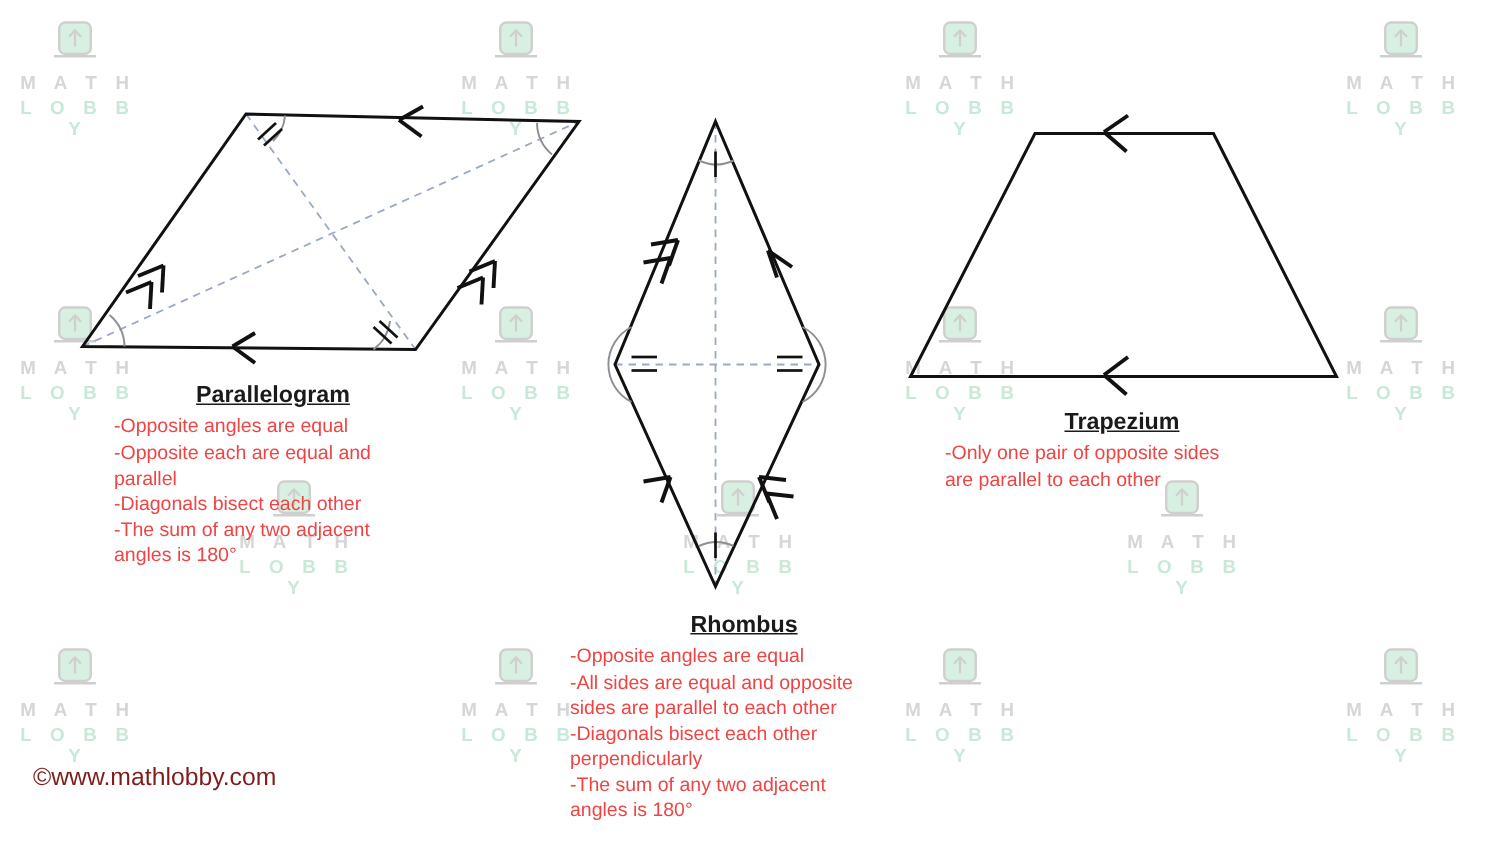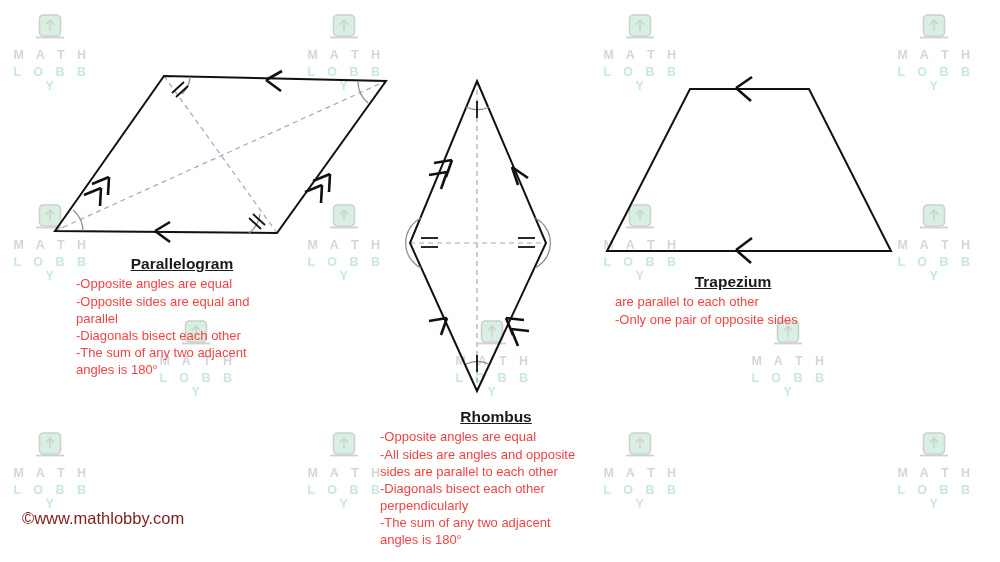--- a/index.html
+++ b/index.html
@@ -93,21 +93,21 @@
     width: 240px;
   }
   #caption-parallelogram .caption-body { padding-left: 14px; }
   #caption-rhombus {
     left: 372px;
     top: 407px;
     width: 248px;
   }
   #caption-rhombus .caption-body { padding-left: 8px; }
   #caption-trapezium {
-    left: 603px;
+    left: 618px;
     top: 272px;
     width: 260px;
   }
   #caption-trapezium .caption-body { padding-left: 12px; }
   #copyright {
     position: absolute;
     left: 22px;
     top: 509px;
     font-family: "Liberation Sans", sans-serif;
     font-size: 16.5px;
@@ -381,44 +381,44 @@
         <line x1="752" y1="238" x2="736" y2="250" stroke="#111111" stroke-width="2.6"></line>
         <line x1="736" y1="250" x2="751" y2="263" stroke="#111111" stroke-width="2.6"></line>
       </g>
     </g>
   </svg>
 
   <div class="caption" id="caption-parallelogram">
     <div class="caption-title">Parallelogram</div>
     <div class="caption-body">
       <span class="caption-line">-Opposite angles are equal</span>
-      <span class="caption-line">-Opposite sides are equal and</span>
+      <span class="caption-line">-Opposite each are equal and</span>
       <span class="caption-line">parallel</span>
       <span class="caption-line">-Diagonals bisect each other</span>
       <span class="caption-line">-The sum of any two adjacent</span>
       <span class="caption-line">angles is 180°</span>
     </div>
   </div>
 
   <div class="caption" id="caption-rhombus">
     <div class="caption-title">Rhombus</div>
     <div class="caption-body">
       <span class="caption-line">-Opposite angles are equal</span>
-      <span class="caption-line">-All sides are angles and opposite</span>
+      <span class="caption-line">-All sides are equal and opposite</span>
       <span class="caption-line">sides are parallel to each other</span>
       <span class="caption-line">-Diagonals bisect each other</span>
       <span class="caption-line">perpendicularly</span>
       <span class="caption-line">-The sum of any two adjacent</span>
       <span class="caption-line">angles is 180°</span>
     </div>
   </div>
 
   <div class="caption" id="caption-trapezium">
     <div class="caption-title">Trapezium</div>
     <div class="caption-body">
+      <span class="caption-line">-Only one pair of opposite sides</span>
       <span class="caption-line">are parallel to each other</span>
-      <span class="caption-line">-Only one pair of opposite sides</span>
     </div>
   </div>
 
   <div id="copyright">©www.mathlobby.com</div>
 
 </div>
 
 </body></html>

